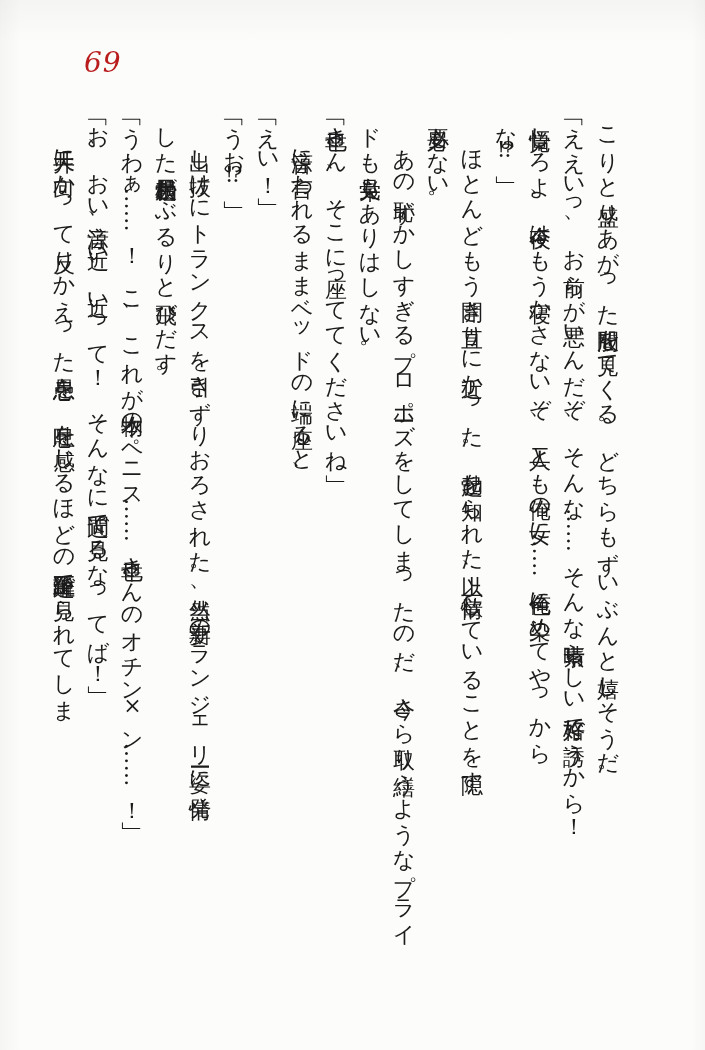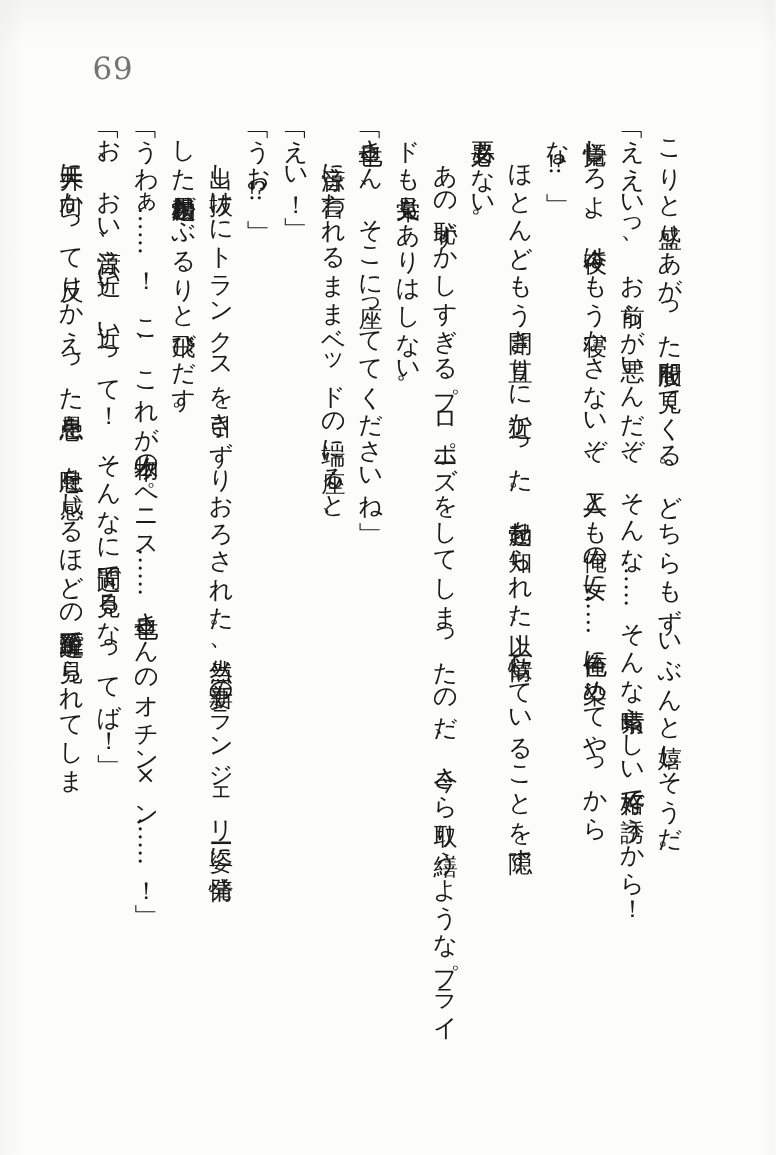--- a/index.html
+++ b/index.html
@@ -28,21 +28,22 @@
     background:
       linear-gradient(to bottom, rgba(110,110,105,0.05), rgba(0,0,0,0) 4%),
       linear-gradient(to right,  rgba(110,110,105,0.05), rgba(0,0,0,0) 3%),
       linear-gradient(to left,   rgba(110,110,105,0.04), rgba(0,0,0,0) 2%);
   }
   .page-number {
     position: absolute;
     top: 46px;
     left: 84px;
     font-size: 28px;
-    color: #737373;
+    font-style: italic;
+    color: #b91c1c;
     letter-spacing: 1px;
   }
   .text-block {
     position: absolute;
     top: 112px;
     right: 80px;
     height: 850px;
     writing-mode: vertical-rl;
     text-orientation: mixed;
     font-size: 22px;

